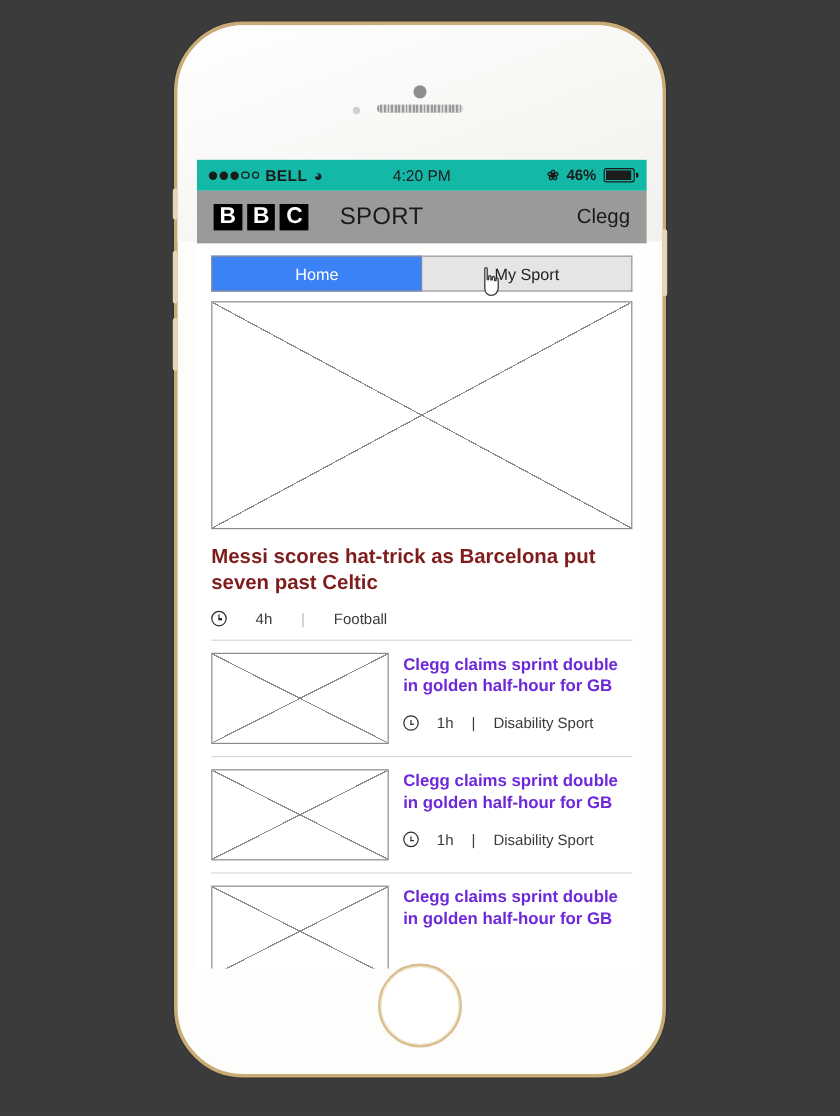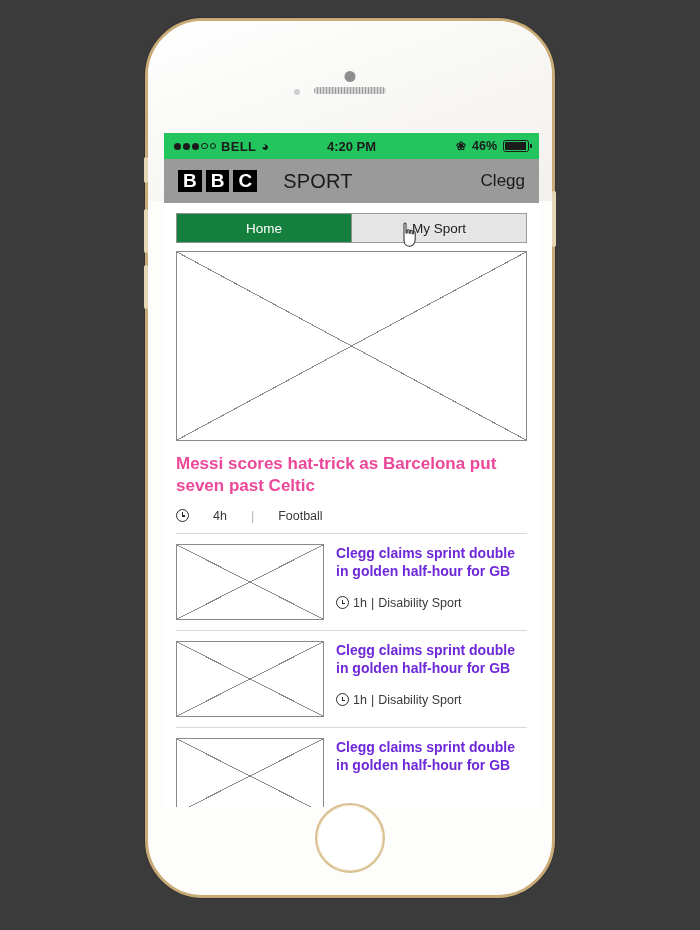--- a/index.html
+++ b/index.html
@@ -101,31 +101,31 @@
     top: 112px;
     width: 375px;
     height: 674px;
     background: #ffffff;
     overflow: hidden;
   }
 
   
   .statusbar {
     height: 26px;
-    background: #22c55e;
+    background: #14b8a6;
     color: #1b1b1b;
     display: flex;
     align-items: center;
     font-size: 13px;
     padding: 0 10px;
     box-sizing: border-box;
     font-weight: bold;
   }
   .sb-left { display: flex; align-items: center; gap: 5px; flex: 1; }
-  .sb-center { flex: 0 0 auto; font-weight: bold; font-size: 13px; }
+  .sb-center { flex: 0 0 auto; font-weight: normal; font-size: 13px; }
   .sb-right { display: flex; align-items: center; gap: 6px; flex: 1; justify-content: flex-end; }
   .dots { display: inline-flex; gap: 2px; align-items: center; }
   .dot { width: 7px; height: 7px; border-radius: 50%; background: #1b1b1b; display: inline-block; }
   .dot.hollow { background: transparent; border: 1.4px solid #1b1b1b; width: 4.5px; height: 4.5px; }
   .carrier { font-size: 13px; letter-spacing: .3px; }
   .wifi { font-size: 13px; line-height: 1; }
   .battery-pct { font-size: 12.5px; }
   .battery {
     width: 26px; height: 12px; border: 1.6px solid #1b1b1b; border-radius: 2.5px;
     position: relative; box-sizing: border-box;
@@ -179,41 +179,41 @@
   .tab {
     flex: 1;
     height: 30px;
     display: flex;
     align-items: center;
     justify-content: center;
     font-size: 13.5px;
     border: 1px solid #9b9b9b;
     box-sizing: border-box;
   }
-  .tab.active { background: #15803d; color: #ffffff; border-color: #8f8f8f; }
+  .tab.active { background: #3b82f6; color: #ffffff; border-color: #8f8f8f; }
   .tab.inactive { background: #e5e5e5; color: #222; border-left: none; }
 
   
   .content {
     padding: 0 12px;
     box-sizing: border-box;
   }
   .hero-img {
     width: 100%;
     height: 190px;
     border: 1px solid #8a8a8a;
     box-sizing: border-box;
     background:
       linear-gradient(to top right, transparent calc(50% - 0.5px), #8a8a8a calc(50% - 0.5px), #8a8a8a calc(50% + 0.5px), transparent calc(50% + 0.5px)),
       linear-gradient(to bottom right, transparent calc(50% - 0.5px), #8a8a8a calc(50% - 0.5px), #8a8a8a calc(50% + 0.5px), transparent calc(50% + 0.5px));
   }
   .hero-title {
     font-size: 17px;
     font-weight: bold;
-    color: #ec4899;
+    color: #7f1d1d;
     line-height: 1.28;
     margin: 12px 0 0 0;
   }
   .meta {
     display: flex;
     align-items: center;
     gap: 24px;
     margin: 12px 0 10px 0;
     font-size: 12.5px;
     color: #3a3a3a;
@@ -249,21 +249,21 @@
   .story-body { flex: 1; min-width: 0; }
   .story-title {
     font-size: 14px;
     font-weight: bold;
     color: #6d28d9;
     line-height: 1.3;
   }
   .story-meta {
     display: flex;
     align-items: center;
-    gap: 4px;
+    gap: 15px;
     margin-top: 16px;
     font-size: 12.5px;
     color: #3a3a3a;
   }
 
   
   .cursor {
     position: absolute;
     left: 398px;
     top: 222px;

